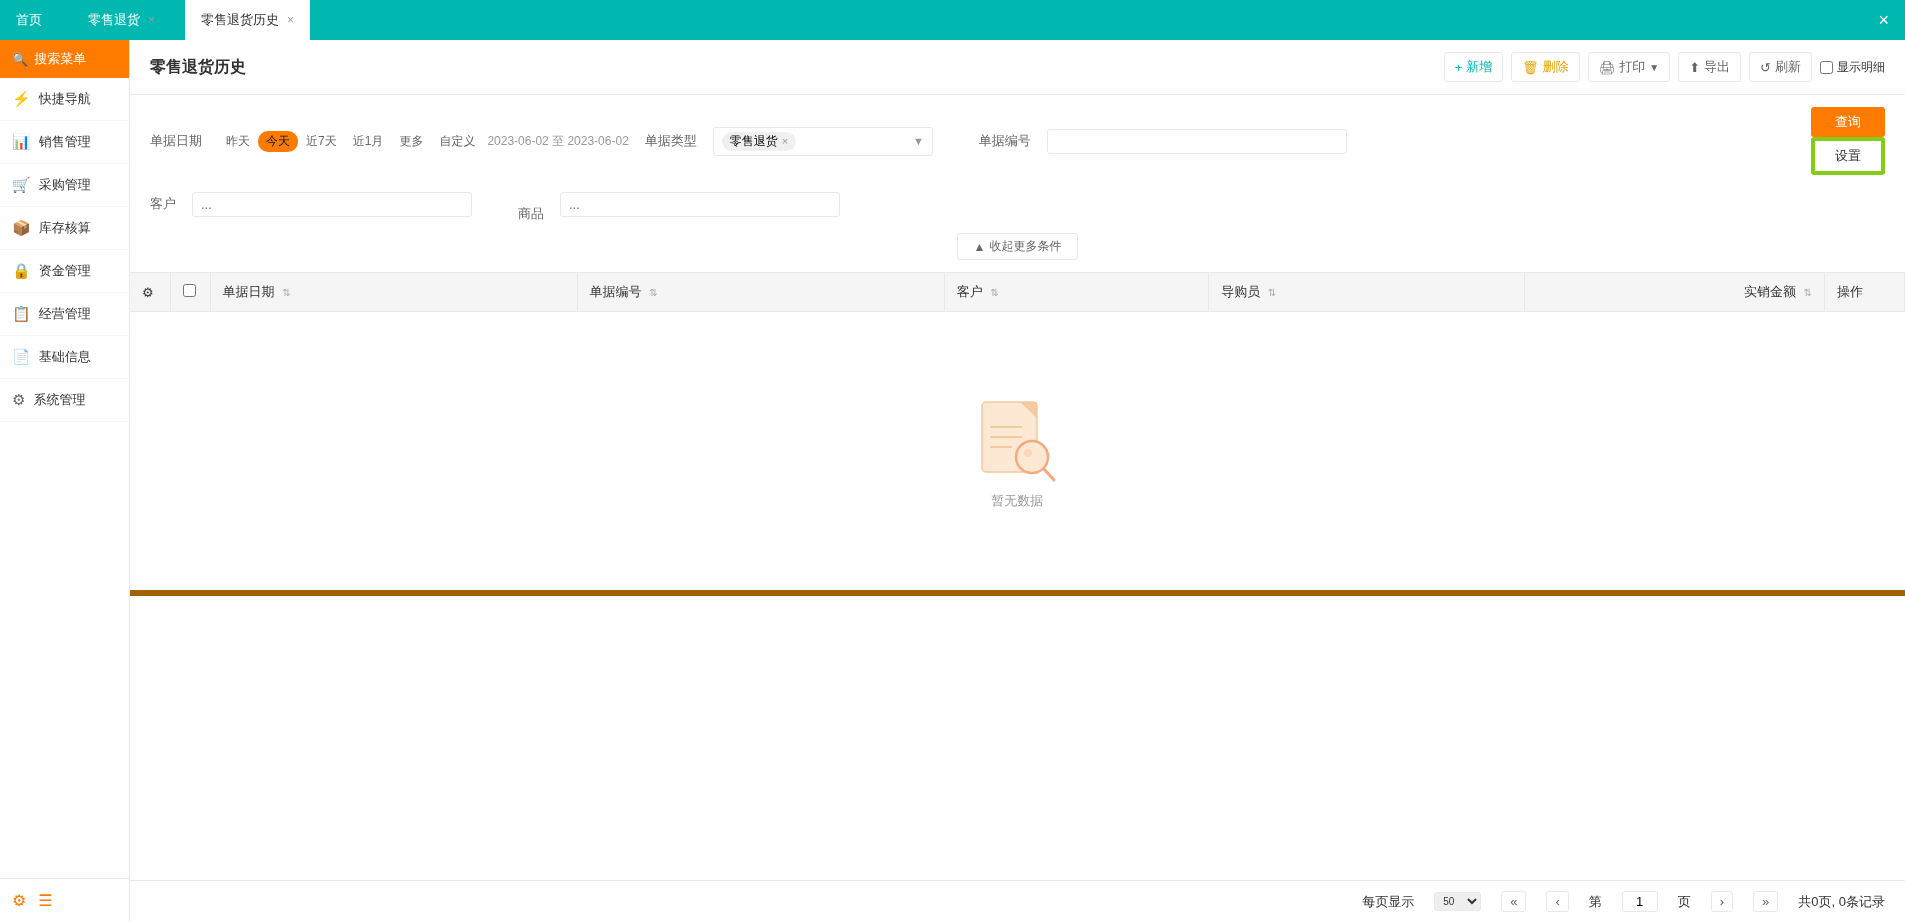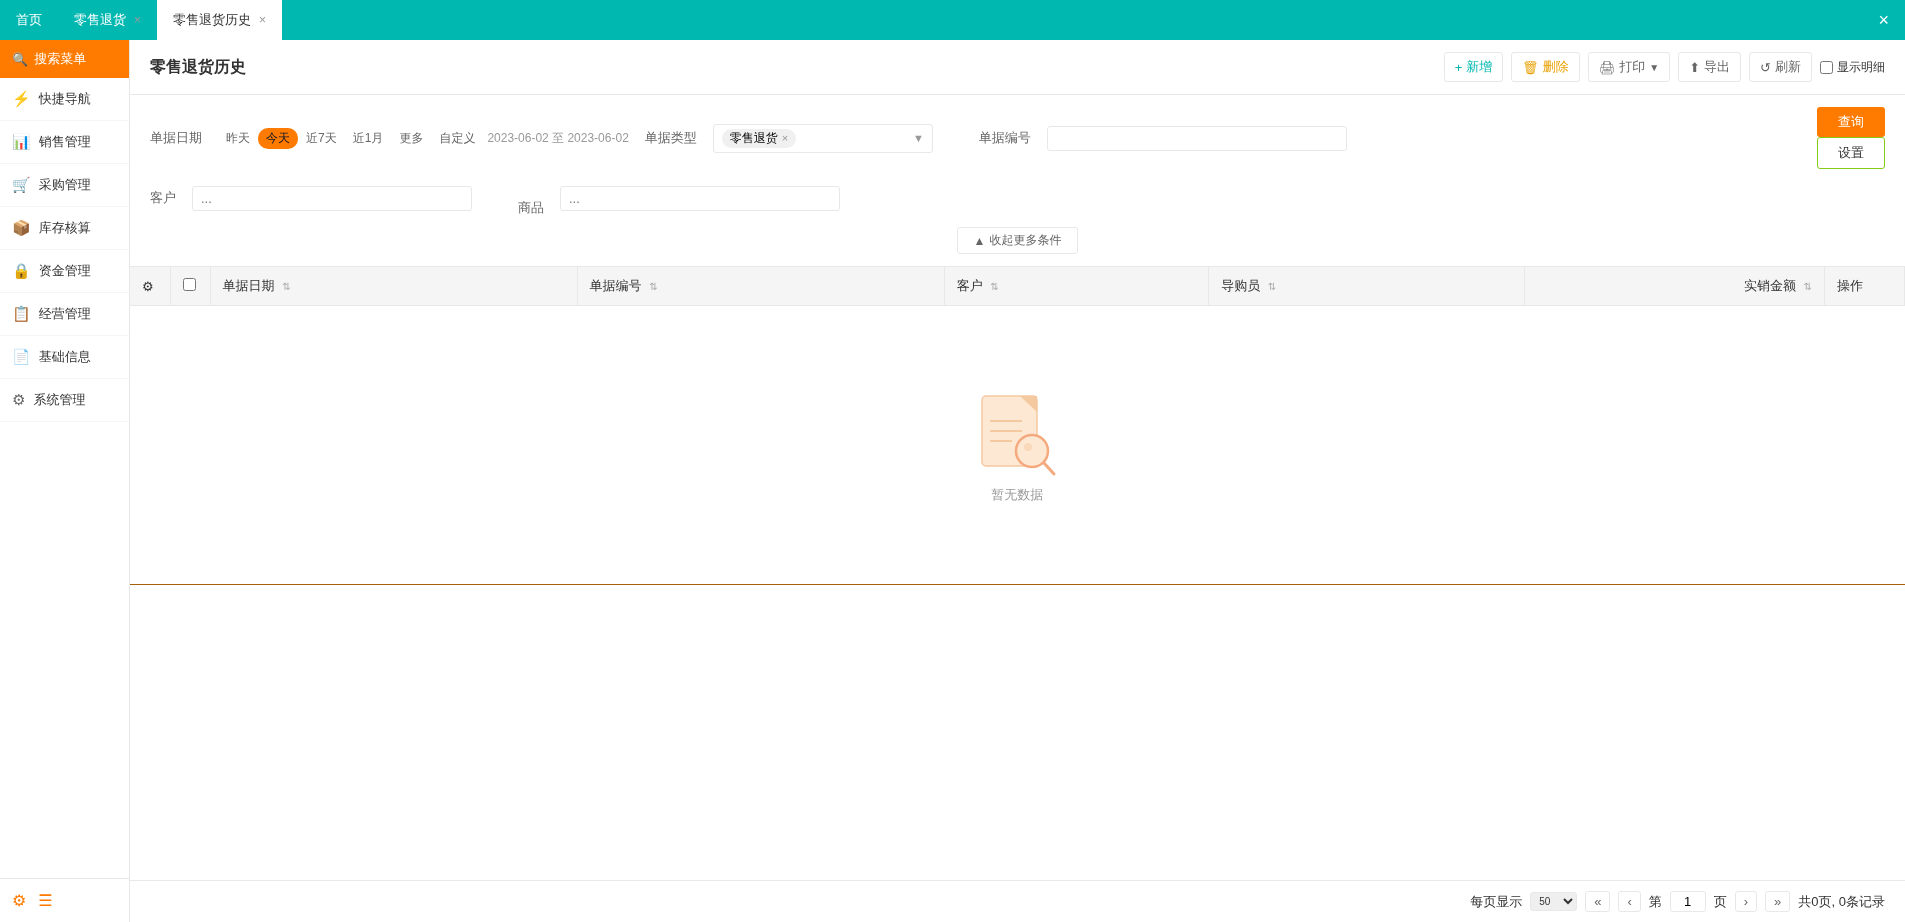--- a/index.html
+++ b/index.html
@@ -11,20 +11,21 @@
       height: 40px;
       display: flex;
       align-items: center;
       padding: 0 0 0 0;
       position: relative;
     }
     .top-bar-tabs {
       display: flex;
       flex: 1;
       height: 100%;
+      gap: 14px;
     }
     .tab-item {
       height: 100%;
       display: flex;
       align-items: center;
       padding: 0 16px;
       color: #fff;
       cursor: pointer;
       font-size: 13px;
       position: relative;
@@ -264,21 +265,21 @@
       color: #fff;
       border: none;
       border-radius: 3px;
       padding: 6px 20px;
       cursor: pointer;
       font-size: 13px;
     }
     .btn-set {
       background: #fff;
       color: #333;
-      border: 1px solid #84cc16;
+      border: 4px solid #84cc16;
       border-radius: 3px;
       padding: 6px 20px;
       cursor: pointer;
       font-size: 13px;
     }
 
     
     .table-container {
       flex: 1;
       overflow: auto;
@@ -301,21 +302,21 @@
       white-space: nowrap;
       border-right: 1px solid #e8e8e8;
       position: relative;
     }
     thead th .sort-icon {
       font-size: 10px;
       color: #aaa;
       margin-left: 4px;
     }
     tbody tr {
-      border-bottom: 1px solid #a16207;
+      border-bottom: 6px solid #a16207;
     }
 
     
     .empty-state {
       display: flex;
       flex-direction: column;
       align-items: center;
       justify-content: center;
       padding: 80px 0;
     }
@@ -325,21 +326,21 @@
     }
 
     
     .pagination {
       display: flex;
       align-items: center;
       justify-content: flex-end;
       padding: 10px 20px;
       background: #fff;
       border-top: 1px solid #e8e8e8;
-      gap: 8px;
+      gap: 20px;
       font-size: 13px;
       color: #333;
     }
     .pagination-select {
       border: 1px solid #e8e8e8;
       border-radius: 3px;
       padding: 2px 4px;
       font-size: 10px;
       color: #333;
     }

